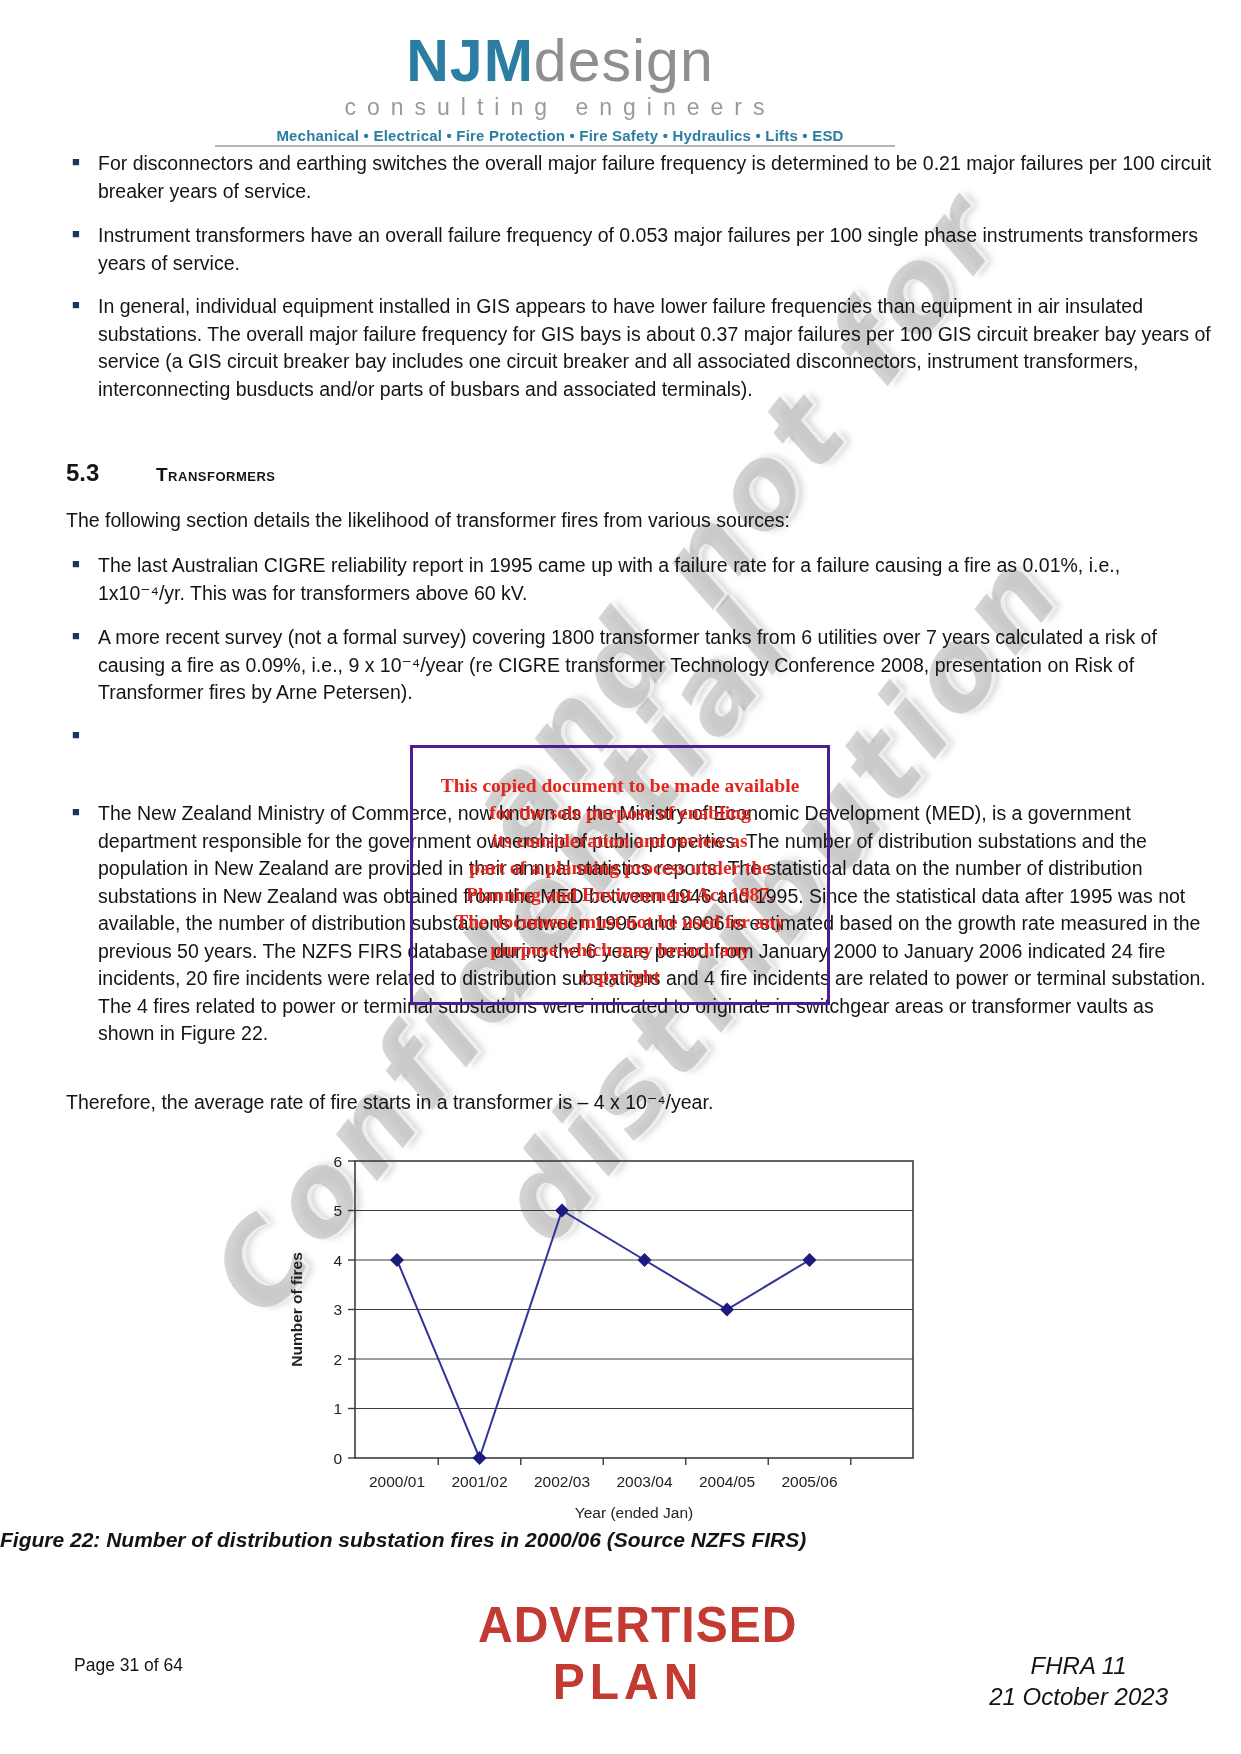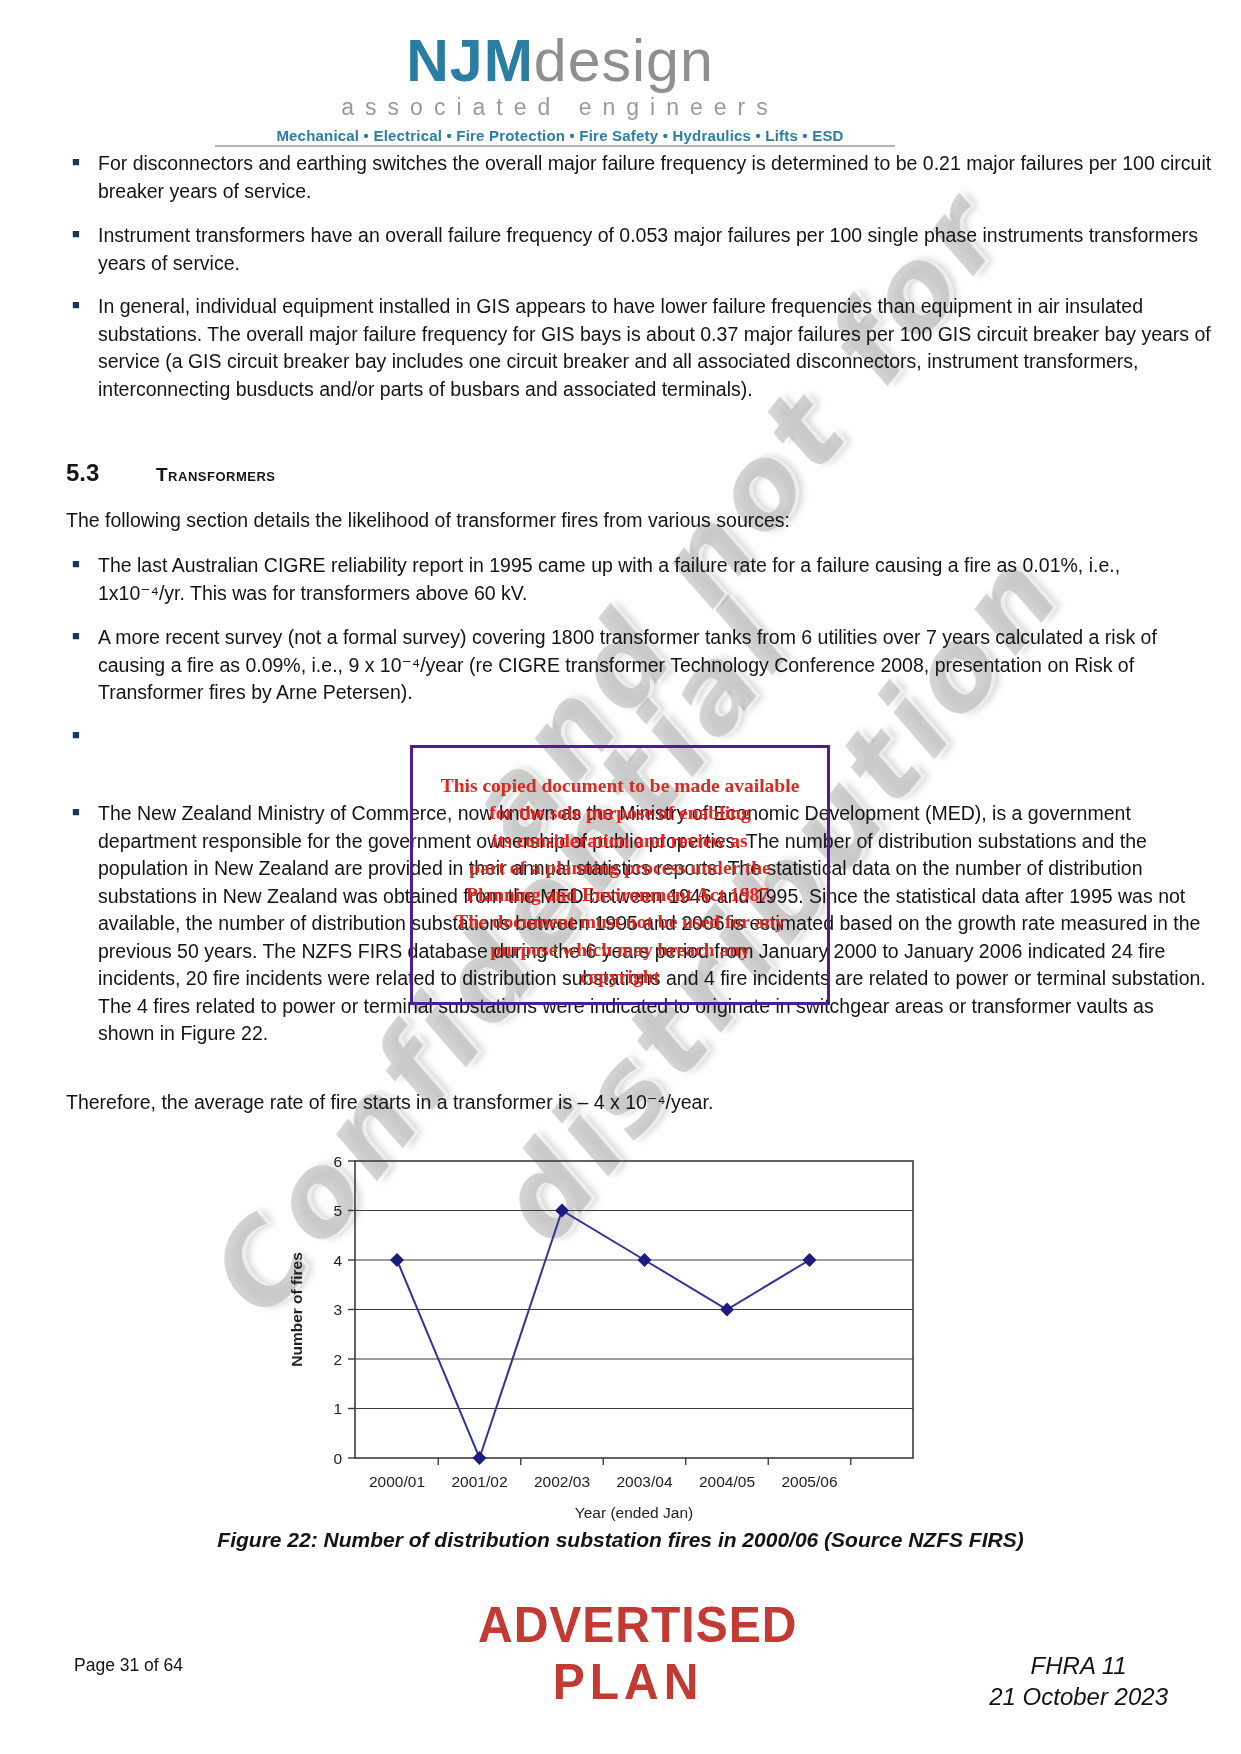--- a/index.html
+++ b/index.html
@@ -49,21 +49,21 @@
     border:3px solid #4c1d95; box-sizing:border-box; z-index:3;
     text-align:center; padding-top:24px;
     font-family:"Liberation Serif","DejaVu Serif",serif;
     font-weight:bold; font-size:19.5px; line-height:27.3px; color:#e2261d;
     pointer-events:none;
   }
   
   #chart-svg{position:absolute; left:280px; top:1140px; z-index:1;}
   
   #caption{
-    position:absolute; left:0; top:1528px; width:1241px; text-align:center;
+    position:absolute; left:0; top:1528px; width:1241px; text-align:left;
     font-size:21px; font-weight:bold; font-style:italic; z-index:1;
   }
   
   .adv-stamp{
     position:absolute; left:478px; top:1600px; width:300px; z-index:3;
     text-align:center; background:rgba(255,255,255,0.95);
     color:#c23a32; font-weight:bold; letter-spacing:1px;
     font-size:48px; line-height:53px;
     transform:scaleY(1.06);
   }
@@ -79,21 +79,21 @@
 <body>
 
 <div class="page">
 
   <div class="wm" id="wm1">and not for</div>
   <div class="wm" id="wm2">distribution</div>
   <div class="wm" id="wm3">Confidential</div>
 
   <div class="logo-wrap">
     <div class="logo-main"><span class="logo-njm">NJM</span><span class="logo-design">design</span></div>
-    <div class="logo-sub">associated engineers</div>
+    <div class="logo-sub">consulting engineers</div>
     <div class="logo-tagline">Mechanical  •  Electrical  •  Fire Protection  •  Fire Safety  •  Hydraulics  •  Lifts  •  ESD</div>
   </div>
   <div class="logo-rule"></div>
 
   <div class="tblock bullet" id="b1">
     <span class="bsq">■</span>
     <span>For disconnectors and earthing switches the overall major failure frequency is determined to be 0.21 major failures per 100 circuit breaker years of service.</span>
   </div>
   <div class="tblock bullet" id="b2">
     <span class="bsq">■</span>

